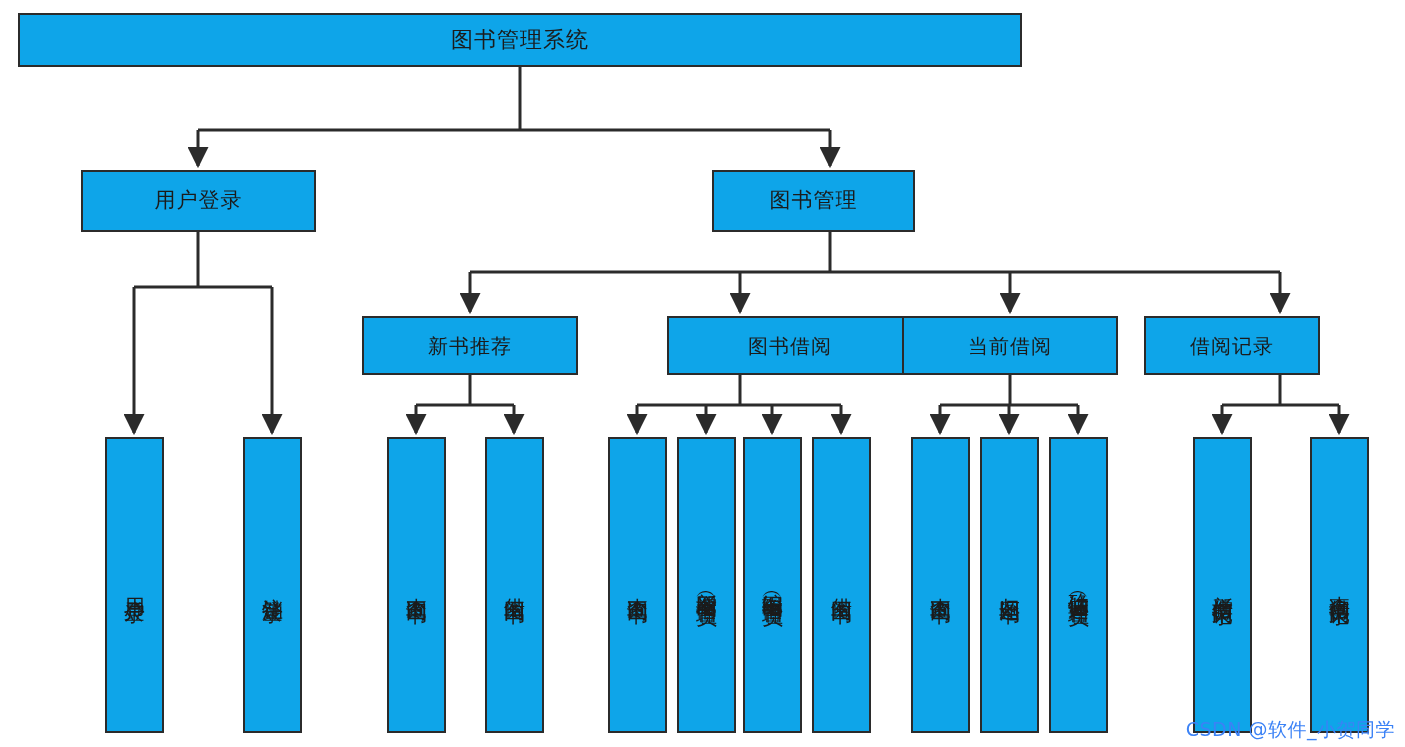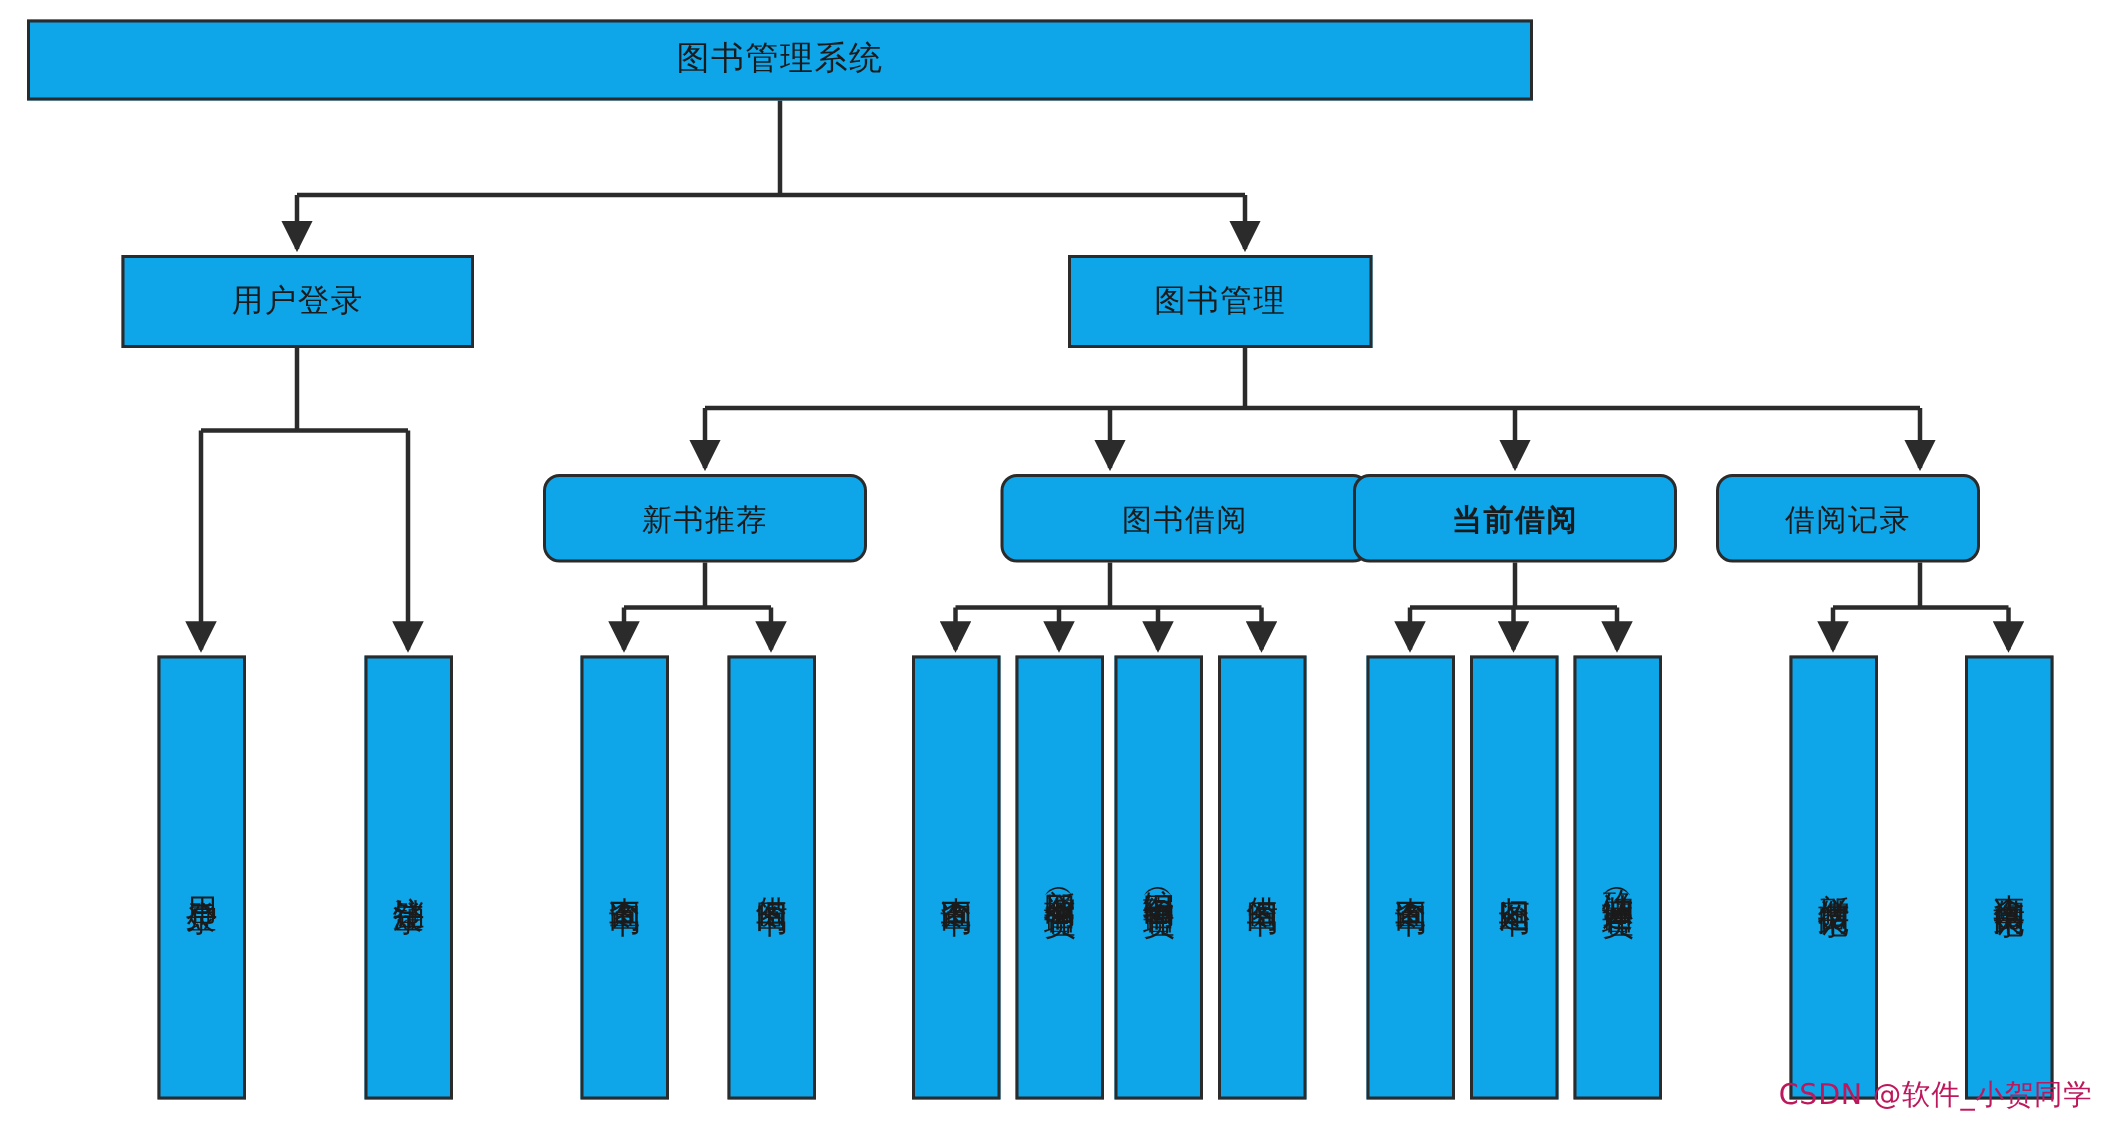--- a/index.html
+++ b/index.html
@@ -38,21 +38,20 @@
   .node.h {
     font-size: 21px;
     letter-spacing: 1px;
     line-height: 1.1;
   }
   .node.root {
     font-size: 22px;
   }
   .node.lvl3 {
     font-size: 20px;
-    border-radius: 11px;
   }
   .node.leaf {
     writing-mode: vertical-rl;
     text-orientation: upright;
     font-size: 21px;
     line-height: 1.05;
     letter-spacing: 2px;
     padding: 6px 0;
     align-items: center;
     justify-content: center;
@@ -61,21 +60,21 @@
   .leaf-text {
     writing-mode: vertical-rl;
     text-orientation: upright;
     display: block;
   }
   .watermark {
     position: absolute;
     right: 10px;
     bottom: 4px;
     font-size: 19px;
-    color: #be185d;
+    color: #3b82f6;
     letter-spacing: 0.5px;
     white-space: nowrap;
     user-select: none;
   }
 </style>
 </head>
 <body>
 
 <div id="canvas">
 
@@ -142,21 +141,21 @@
   <div class="node h" style="left:712px; top:170px; width:203px; height:62px;">
     <span>图书管理</span>
   </div>
 
   <div class="node h lvl3" style="left:362px; top:316px; width:216px; height:59px;">
     <span>新书推荐</span>
   </div>
   <div class="node h lvl3" style="left:667px; top:316px; width:246px; height:59px;">
     <span>图书借阅</span>
   </div>
-  <div class="node h lvl3" style="left:902px; top:316px; width:216px; height:59px;font-weight:bold;">
+  <div class="node h lvl3" style="left:902px; top:316px; width:216px; height:59px;">
     <span>当前借阅</span>
   </div>
   <div class="node h lvl3" style="left:1144px; top:316px; width:176px; height:59px;">
     <span>借阅记录</span>
   </div>
 
   <div class="node leaf" style="left:105px; top:437px; width:59px; height:296px;">
     <span class="leaf-text">用户登录</span>
   </div>
   <div class="node leaf" style="left:243px; top:437px; width:59px; height:296px;">

